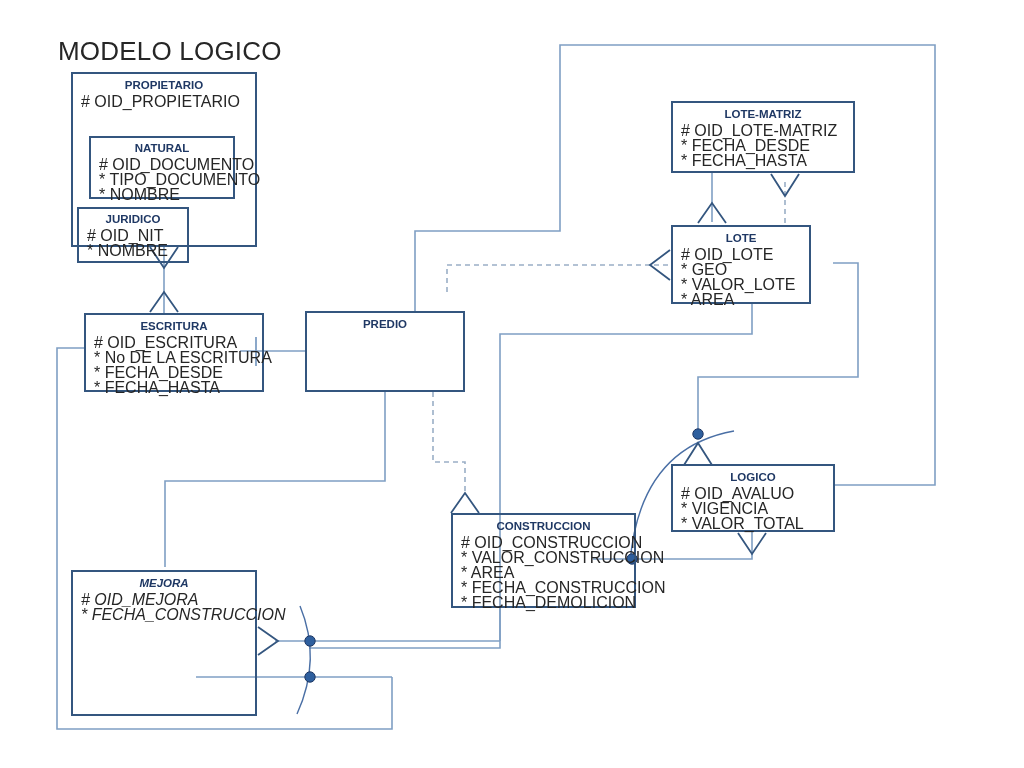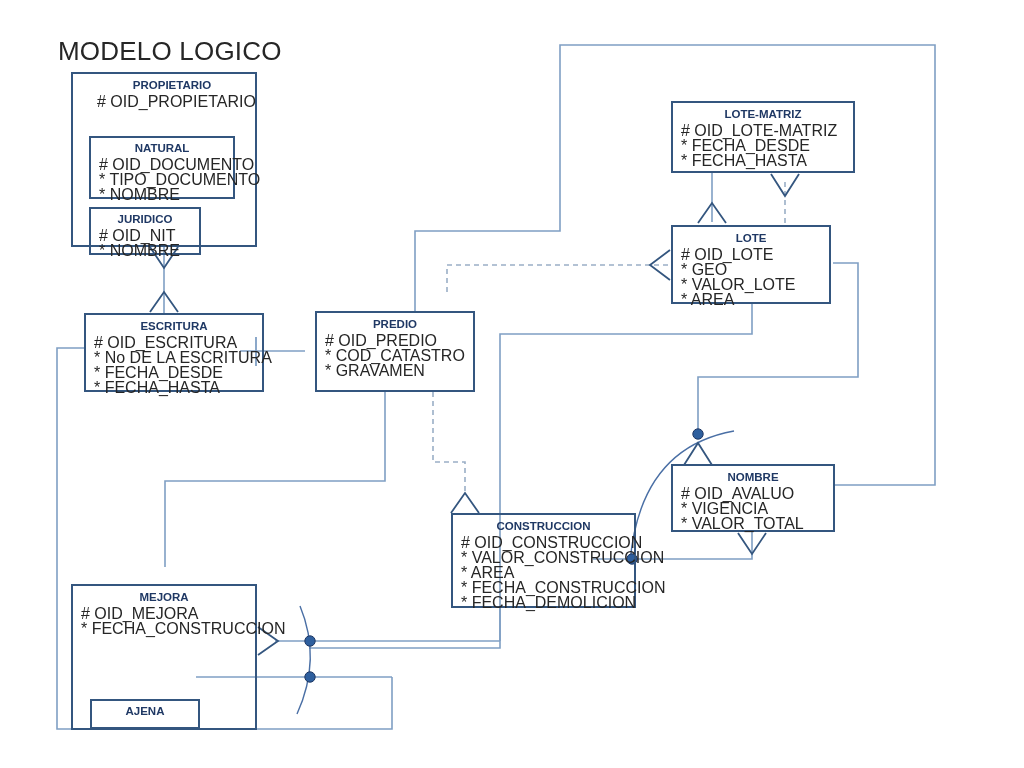--- a/index.html
+++ b/index.html
@@ -87,71 +87,66 @@
     <line x1="256" y1="337" x2="256" y2="366" stroke="#7f9fc4" stroke-width="1.8"></line>
 
     <g>
       <circle cx="310" cy="641" r="5.2" fill="#2e5f9e" stroke="#1f3864" stroke-width="1"></circle>
       <circle cx="310" cy="677" r="5.2" fill="#2e5f9e" stroke="#1f3864" stroke-width="1"></circle>
       <circle cx="698" cy="434" r="5.2" fill="#2e5f9e" stroke="#1f3864" stroke-width="1"></circle>
       <circle cx="632" cy="559" r="5.2" fill="#2e5f9e" stroke="#1f3864" stroke-width="1"></circle>
     </g>
   </svg>
 
-  <div class="ent" style="left:71px;top:72px;width:186px;height:175px;padding-left:16px;">
+  <div class="ent" style="left:71px;top:72px;width:186px;height:175px;">
     <div class="nm">PROPIETARIO</div>
     <div class="attrs">
       <div class="at"># OID_PROPIETARIO</div>
     </div>
     <div class="ent sub" style="left:16px;top:42px;width:146px;height:63px;">
       <div class="nm">NATURAL</div>
       <div class="attrs">
         <div class="at"># OID_DOCUMENTO</div>
         <div class="at">* TIPO_DOCUMENTO</div>
         <div class="at">* NOMBRE</div>
       </div>
     </div>
-    <div class="ent sub" style="left:16px;top:113px;width:112px;height:48px;">
+    <div class="ent sub" style="left:4px;top:113px;width:112px;height:56px;">
       <div class="nm">JURIDICO</div>
       <div class="attrs">
         <div class="at"># OID_NIT</div>
         <div class="at">* NOMBRE</div>
       </div>
     </div>
   </div>
 
   <div class="ent" style="left:84px;top:313px;width:180px;height:79px;">
     <div class="nm">ESCRITURA</div>
     <div class="attrs">
       <div class="at"># OID_ESCRITURA</div>
       <div class="at">* No DE LA ESCRITURA</div>
       <div class="at">* FECHA_DESDE</div>
       <div class="at">* FECHA_HASTA</div>
     </div>
   </div>
 
-  <div class="ent" style="left:315px;top:311px;width:160px;height:81px;">
+  <div class="ent" style="left:305px;top:311px;width:160px;height:81px;">
     <div class="nm">PREDIO</div>
-    <div class="attrs">
-      <div class="at"># OID_PREDIO</div>
-      <div class="at">* COD_CATASTRO</div>
-      <div class="at">*  GRAVAMEN</div>
-    </div>
   </div>
 
   <div class="ent" style="left:671px;top:101px;width:184px;height:72px;">
     <div class="nm">LOTE-MATRIZ</div>
     <div class="attrs">
       <div class="at"># OID_LOTE-MATRIZ</div>
       <div class="at">* FECHA_DESDE</div>
       <div class="at">* FECHA_HASTA</div>
     </div>
   </div>
 
-  <div class="ent" style="left:671px;top:225px;width:160px;height:79px;">
+  <div class="ent" style="left:671px;top:225px;width:140px;height:79px;">
     <div class="nm">LOTE</div>
     <div class="attrs">
       <div class="at"># OID_LOTE</div>
       <div class="at">* GEO</div>
       <div class="at">* VALOR_LOTE</div>
       <div class="at">* AREA</div>
     </div>
   </div>
 
   <div class="ent" style="left:408px;top:513px;width:185px;height:95px;margin-left:43px;">
@@ -159,32 +154,29 @@
     <div class="attrs">
       <div class="at"># OID_CONSTRUCCION</div>
       <div class="at">* VALOR_CONSTRUCCION</div>
       <div class="at">* AREA</div>
       <div class="at">* FECHA_CONSTRUCCION</div>
       <div class="at">* FECHA_DEMOLICION</div>
     </div>
   </div>
 
   <div class="ent" style="left:671px;top:464px;width:164px;height:68px;">
-    <div class="nm">NOMBRE</div>
+    <div class="nm">LOGICO</div>
     <div class="attrs">
       <div class="at"># OID_AVALUO</div>
       <div class="at">* VIGENCIA</div>
       <div class="at">* VALOR_TOTAL</div>
     </div>
   </div>
 
-  <div class="ent" style="left:71px;top:584px;width:186px;height:146px;">
+  <div class="ent" style="left:71px;top:570px;width:186px;height:146px;font-style:italic;">
     <div class="nm">MEJORA</div>
     <div class="attrs">
       <div class="at"># OID_MEJORA</div>
       <div class="at">* FECHA_CONSTRUCCION</div>
-    </div>
-    <div class="ent sub" style="left:17px;top:93px;width:110px;height:30px;">
-      <div class="nm">AJENA</div>
     </div>
   </div>
 
 </div>
 
 </body></html>

